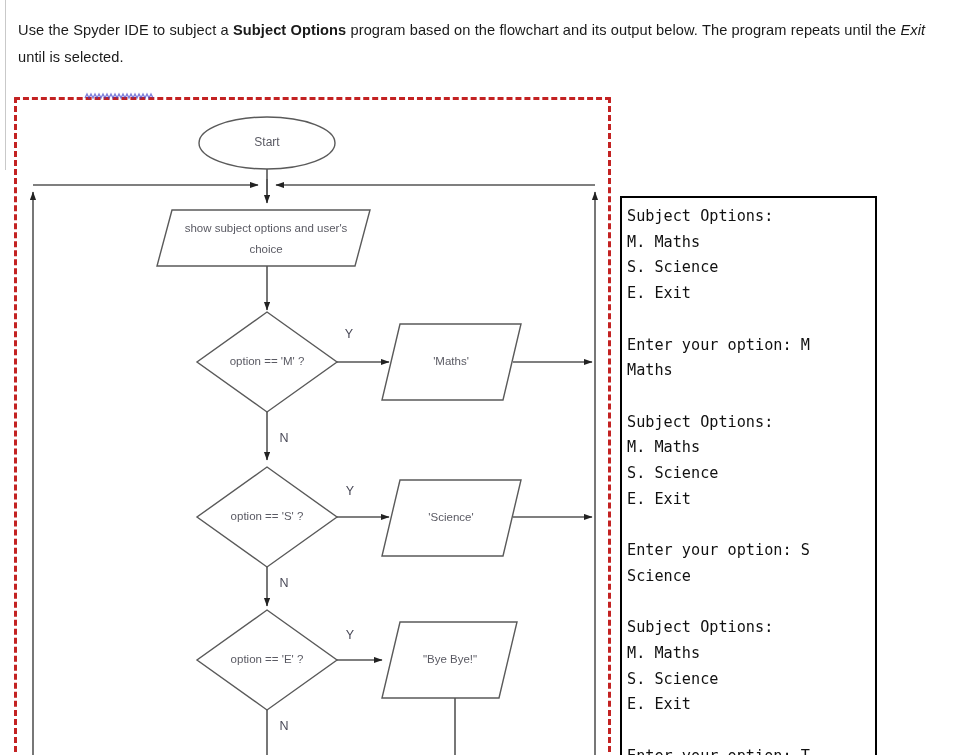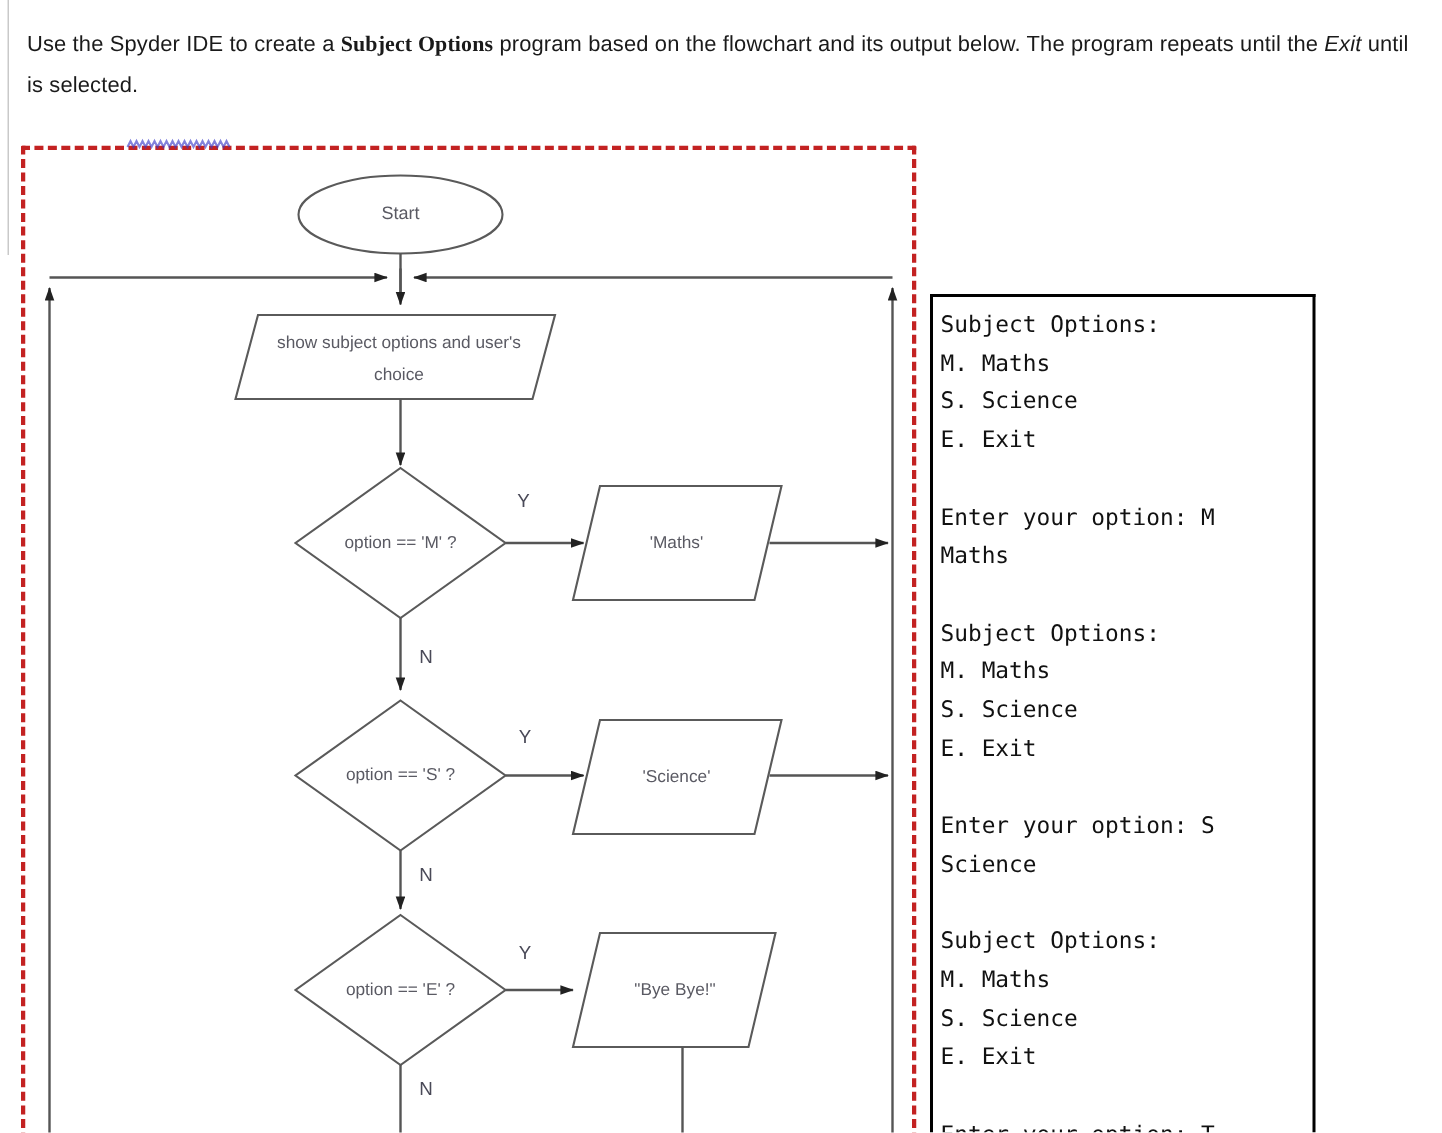--- a/index.html
+++ b/index.html
@@ -30,21 +30,21 @@
   #instruction {
     position: absolute;
     left: 18px;
     top: 2px;
     width: 935px;
     font-size: 14.6px;
     line-height: 27px;
     color: #1a1a1a;
     letter-spacing: 0.1px;
   }
-  #instruction .bold   { font-weight: bold; font-family: Liberation Serif, serif; }
+  #instruction .bold   { font-weight: bold; }
   #instruction .italic { font-style: italic; margin-top: 24px; }
 
   
   #dashed-frame {
     position: absolute;
     left: 14px;
     top: 97px;
     width: 597px;
     height: 700px;
     border: 3px dashed #c32222;
@@ -122,21 +122,21 @@
     color: #111111;
     white-space: pre;
     letter-spacing: 0px;
   }
 </style>
 </head>
 <body>
 
 <div id="doc-margin-rule"></div>
 
-<p id="instruction"><span>Use the Spyder IDE to create a </span><span class="bold">Subject Options</span><span> program based on the flowchart and its output below. The program repeats until the </span><span class="italic">Exit</span><span> until is selected.</span></p>
+<p id="instruction"><span>Use the Spyder IDE to subject a </span><span class="bold">Subject Options</span><span> program based on the flowchart and its output below. The program repeats until the </span><span class="italic">Exit</span><span> until is selected.</span></p>
 
 <div id="dashed-frame"></div>
 
 <svg id="blue-scribble" viewBox="0 0 72 8" preserveAspectRatio="none">
   <path d="M1 6 L3 2 L5 6 L7 2 L9 6 L11 2 L13 6 L15 2 L17 6 L19 2 L21 6 L23 2 L25 6 L27 2 L29 6 L31 2 L33 6 L35 2 L37 6 L39 2 L41 6 L43 2 L45 6 L47 2 L49 6 L51 2 L53 6 L55 2 L57 6 L59 2 L61 6 L63 2 L65 6 L67 2 L69 6" stroke="#3b3bc8" stroke-width="1.4" fill="none" opacity="0.75"></path>
 </svg>
 
 <svg id="flowchart-svg" width="620" height="660" viewBox="0 0 620 660">
   <defs>
     <marker id="arrow" markerWidth="9" markerHeight="9" refX="8.4" refY="3.2" orient="auto" markerUnits="userSpaceOnUse">

